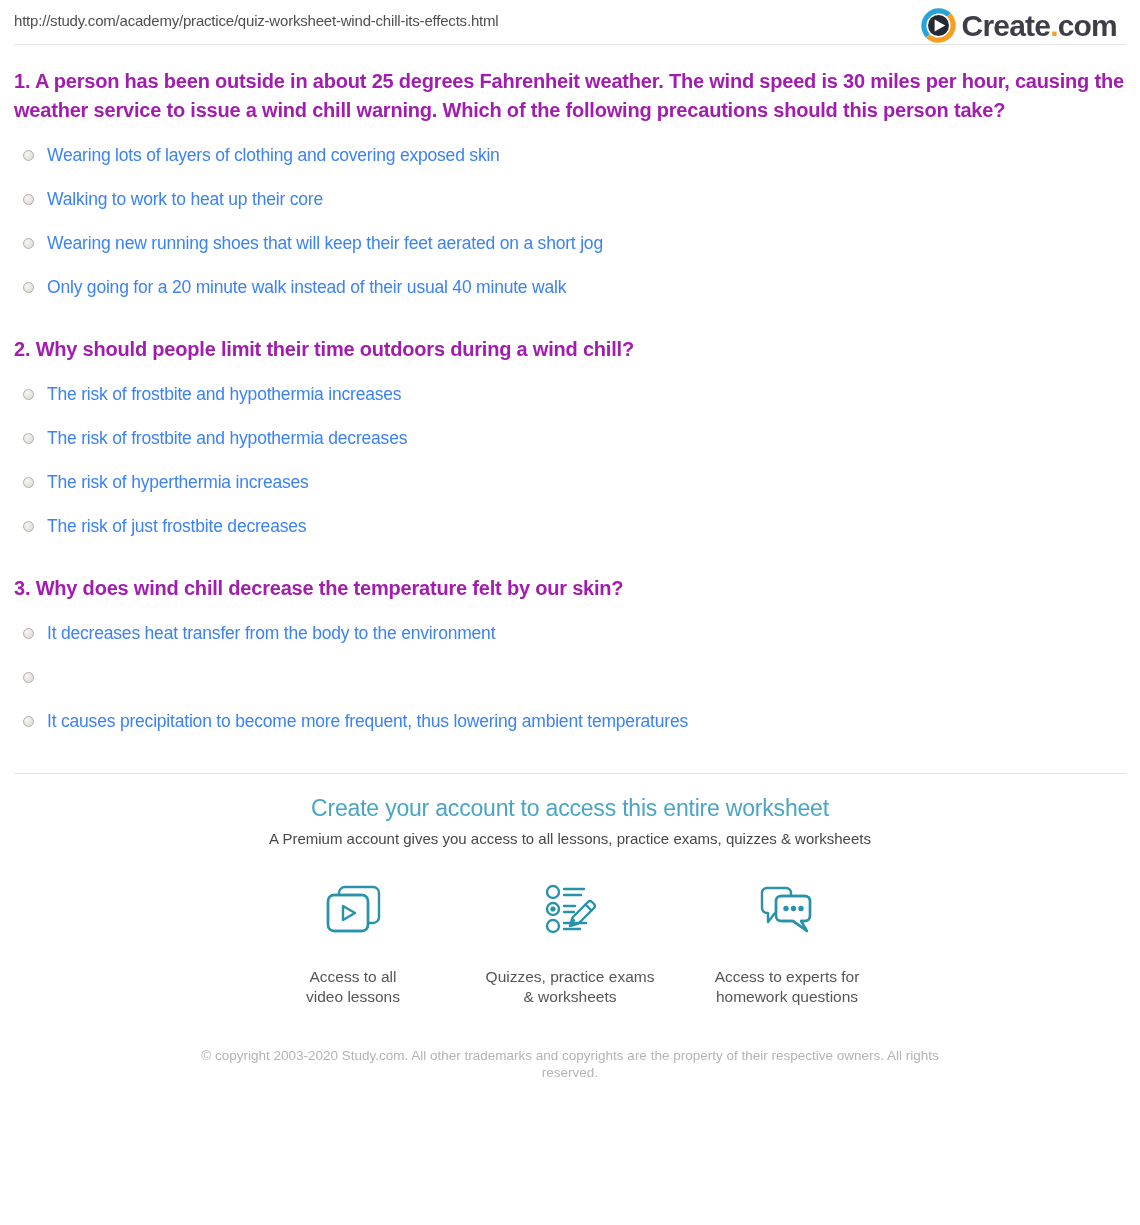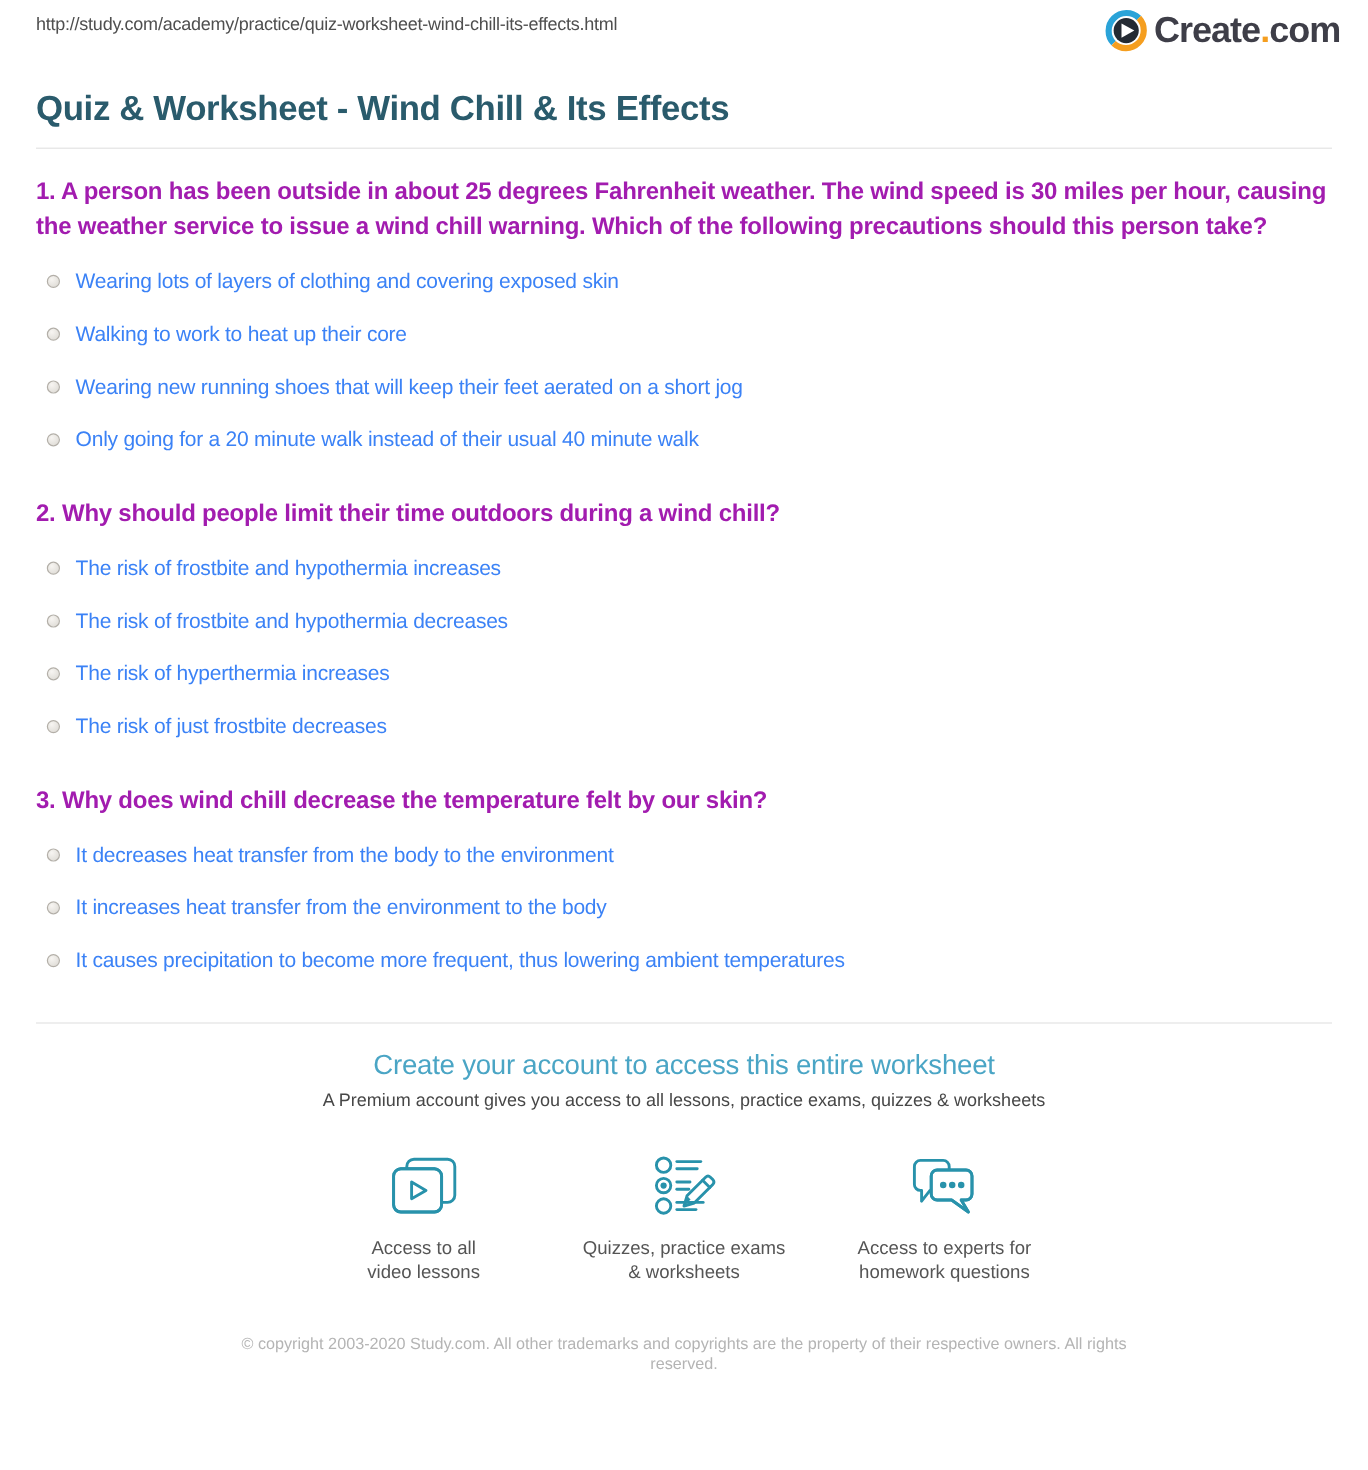--- a/index.html
+++ b/index.html
@@ -3,21 +3,21 @@
 <meta charset="utf-8">
 <style>
   * { margin: 0; padding: 0; box-sizing: border-box; }
   html, body { background: #ffffff; }
   body {
     width: 1140px; height: 1225px;
     font-family: "Liberation Sans", sans-serif;
     position: relative;
     overflow: hidden;
   }
-  .page { padding: 0 30px; }
+  .page { padding: 0 14px; }
 
   
   .url-bar {
     padding-top: 12px;
     font-size: 15px;
     color: #4f4f4f;
     letter-spacing: -0.2px;
   }
   .logo {
     position: absolute;
@@ -99,21 +99,21 @@
     margin-top: 34px;
     display: flex;
     justify-content: center;
   }
   .feature {
     width: 217px;
     text-align: center;
   }
   .feature svg { display: block; margin: 0 auto; }
   .feature-label {
-    margin-top: 13px;
+    margin-top: 28px;
     font-size: 15.5px;
     color: #555555;
     line-height: 20px;
   }
 
   
   .copyright {
     margin: 40px auto 0;
     max-width: 790px;
     text-align: center;
@@ -136,21 +136,20 @@
   <div class="logo">
     <svg width="37" height="37" viewBox="0 0 36 36">
       <path d="M28.25,7.75 A14.5,14.5 0 0 0 7.75,28.25" stroke="#2aa3d8" stroke-width="5" fill="none"></path>
       <path d="M28.25,7.75 A14.5,14.5 0 0 1 7.75,28.25" stroke="#f59e1f" stroke-width="5" fill="none"></path>
       <circle cx="18" cy="18" r="10.2" fill="#242a33"></circle>
       <path d="M14.2,12.2 L14.2,23.8 L24.6,18 Z" fill="#ffffff"></path>
     </svg>
     <div class="logo-text"><span>Create</span><span class="dot">.</span><span>com</span></div>
   </div>
 
-  <h1 class="page-title">Quiz &amp; Worksheet - Wind Chill &amp; Its Effects</h1>
   <hr class="divider">
 
   <section>
     <h2 class="question-text">1. A person has been outside in about 25 degrees Fahrenheit weather. The wind speed is 30 miles per hour, causing the weather service to issue a wind chill warning. Which of the following precautions should this person take?</h2>
     <div class="options">
       <div class="option">
         <span class="radio"></span>
         <span class="option-text">Wearing lots of layers of clothing and covering exposed skin</span>
       </div>
       <div class="option">
@@ -192,21 +191,20 @@
 
   <section>
     <h2 class="question-text single">3. Why does wind chill decrease the temperature felt by our skin?</h2>
     <div class="options">
       <div class="option">
         <span class="radio"></span>
         <span class="option-text">It decreases heat transfer from the body to the environment</span>
       </div>
       <div class="option">
         <span class="radio"></span>
-        <span class="option-text">It increases heat transfer from the environment to the body</span>
       </div>
       <div class="option">
         <span class="radio"></span>
         <span class="option-text">It causes precipitation to become more frequent, thus lowering ambient temperatures</span>
       </div>
     </div>
   </section>
 
   <hr class="divider cta-divider">
   <div class="cta-heading">Create your account to access this entire worksheet</div>

